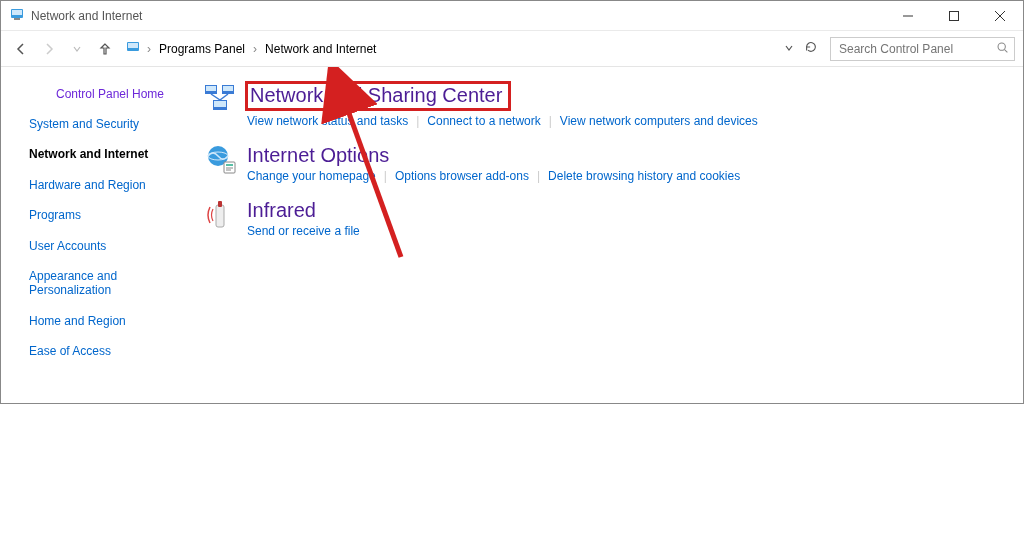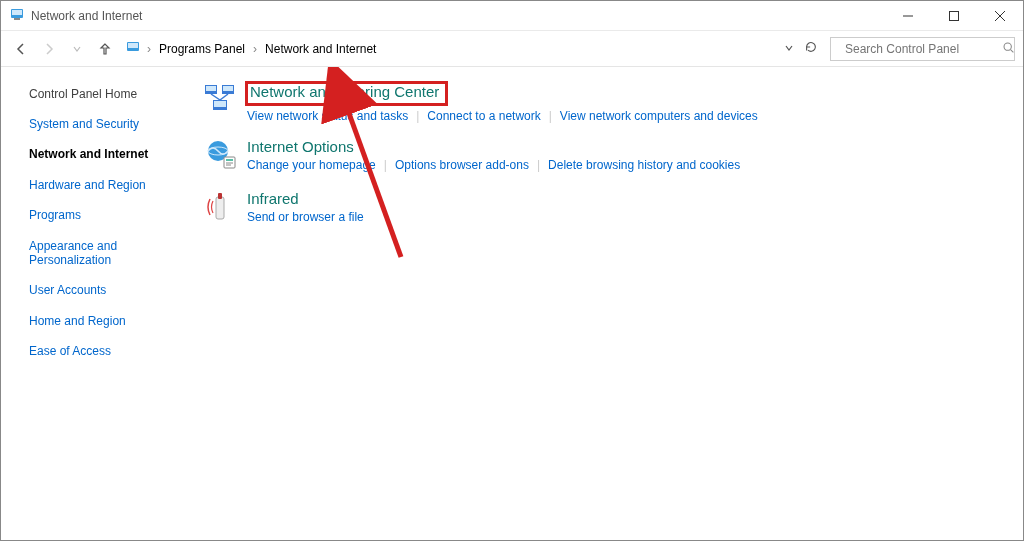--- a/index.html
+++ b/index.html
@@ -1,47 +1,47 @@
 <!DOCTYPE html>
 <html><head>
 <meta charset="utf-8">
 <style>
   * { box-sizing: border-box; }
   html, body { margin: 0; padding: 0; font-family: "Segoe UI", Tahoma, sans-serif; font-size: 12px; color: #000; background: #fff; }
-  .window { width: 1024px; height: 541px; border: 1px solid #888; background: #fff; position: relative; overflow: hidden; }
+  .window { width: 1024px; height: 404px; border: 1px solid #888; background: #fff; position: relative; overflow: hidden; }
   
   .titlebar { height: 30px; display: flex; align-items: center; padding: 0 0 0 8px; border-bottom: 1px solid #eaeaea; }
   .titlebar .title { margin-left: 6px; color: #555; font-size: 12px; }
   .win-buttons { margin-left: auto; display: flex; }
   .win-btn { width: 46px; height: 30px; display: flex; align-items: center; justify-content: center; color:#555; }
   .win-btn svg { display:block; }
   
   .navbar { height: 36px; display: flex; align-items: center; padding: 0 8px; border-bottom: 1px solid #e5e5e5; gap: 4px; }
   .nav-btn { width: 24px; height: 24px; display:flex; align-items:center; justify-content:center; color:#666; }
   .nav-btn.disabled { color:#bbb; }
   .breadcrumb { display:flex; align-items:center; gap:6px; margin-left:4px; flex:1; }
   .breadcrumb span.sep { color:#888; }
   .breadcrumb .crumb { color:#000; padding:4px 2px; }
   .navbar-right { display:flex; align-items:center; gap:6px; }
   .dropdown-caret { color:#555; padding:0 4px;}
   .refresh { color:#555; }
-  .search { height:24px; border:1px solid #ccc; width:185px; display:flex; align-items:center; padding:0 12px; background:#fff; margin-left:6px;}
+  .search { height:24px; border:1px solid #ccc; width:185px; display:flex; align-items:center; padding:0 6px; background:#fff; margin-left:6px;}
   .search input { border:none; outline:none; flex:1; font-size:12px; color:#777; background:transparent; }
   .search .sicon { color:#888; }
   
   .body { display:flex; height: calc(100% - 66px); position:relative; }
   .sidebar { width:190px; padding:20px 0 0 28px; }
-  .sidebar .home { color:#404040; margin-bottom:14px; }
+  .sidebar .home { color:#6d28d9; margin-bottom:14px;text-align:center; }
   .sidebar .navlink { color:#0066cc; margin-bottom:11px; line-height:1.2; cursor:pointer;margin-top:16px;}
   .sidebar .navlink.active { color:#000; font-weight:700; }
   .content { flex:1; padding:16px 10px 0 10px; position:relative;}
   .category { display:flex; margin-bottom:16px; }
   .cat-icon { width:40px; height:36px; margin-right:6px; flex-shrink:0; display:flex; align-items:flex-start; justify-content:center;}
   .cat-body { }
-  .cat-title { color:#0f766e; font-size:15px; line-height:1.1; display:inline-block; }
+  .cat-title { color:#4c1d95; font-size:20px; line-height:1.1; display:inline-block; }
   .cat-title.highlight { border:3px solid #d42020; padding:0px 6px 2px 2px; margin:-2px -6px 0px -2px;}
   .cat-links { margin-top:3px; display:flex; flex-wrap:wrap; align-items:center; }
   .cat-links a { color:#0066cc; text-decoration:none; cursor:pointer;}
   .cat-links .divider { color:#ccc; margin:0 8px; }
   
   .arrow-overlay { position:absolute; left:0; top:0; pointer-events:none;}
 </style>
 </head>
 <body>
 
@@ -126,22 +126,22 @@
   </div>
 
   <div class="body">
 
     <div class="sidebar">
       <div class="home">Control Panel Home</div>
       <div class="navlink">System and Security</div>
       <div class="navlink active">Network and Internet</div>
       <div class="navlink">Hardware and Region</div>
       <div class="navlink">Programs</div>
+      <div class="navlink">User Accounts</div>
       <div class="navlink" style="max-width:130px">Appearance and Personalization</div>
-      <div class="navlink">User Accounts</div>
       <div class="navlink">Home and Region</div>
       <div class="navlink">Ease of Access</div>
     </div>
 
     <div class="content">
 
       <div class="category">
         <div class="cat-icon">
           <svg width="34" height="32" viewBox="0 0 34 32">
               <rect x="1" y="2" width="12" height="9" fill="#3a7bd5"></rect>
@@ -195,21 +195,21 @@
           <svg width="34" height="32" viewBox="0 0 34 32">
               <rect x="12" y="6" width="8" height="22" rx="2" fill="#eee" stroke="#aaa"></rect>
               <rect x="14" y="2" width="4" height="6" rx="1" fill="#b33"></rect>
               <path d="M6 8 Q2 16 6 24" fill="none" stroke="#d44" stroke-width="1.5"></path>
               <path d="M9 10 Q6 16 9 22" fill="none" stroke="#d44" stroke-width="1.2"></path>
             </svg>
         </div>
         <div class="cat-body">
           <span class="cat-title">Infrared</span>
           <div class="cat-links">
-            <a>Send or browser a file</a>
+            <a>Send or receive a file</a>
           </div>
         </div>
       </div>
 
       <svg class="arrow-overlay" width="820" height="430">
         <defs>
           <marker id="arrowhead" markerWidth="12" markerHeight="12" refX="2" refY="6" orient="auto">
             <path d="M0,0 L12,6 L0,12 Z" fill="#d42020"></path>
           </marker>
         </defs>

